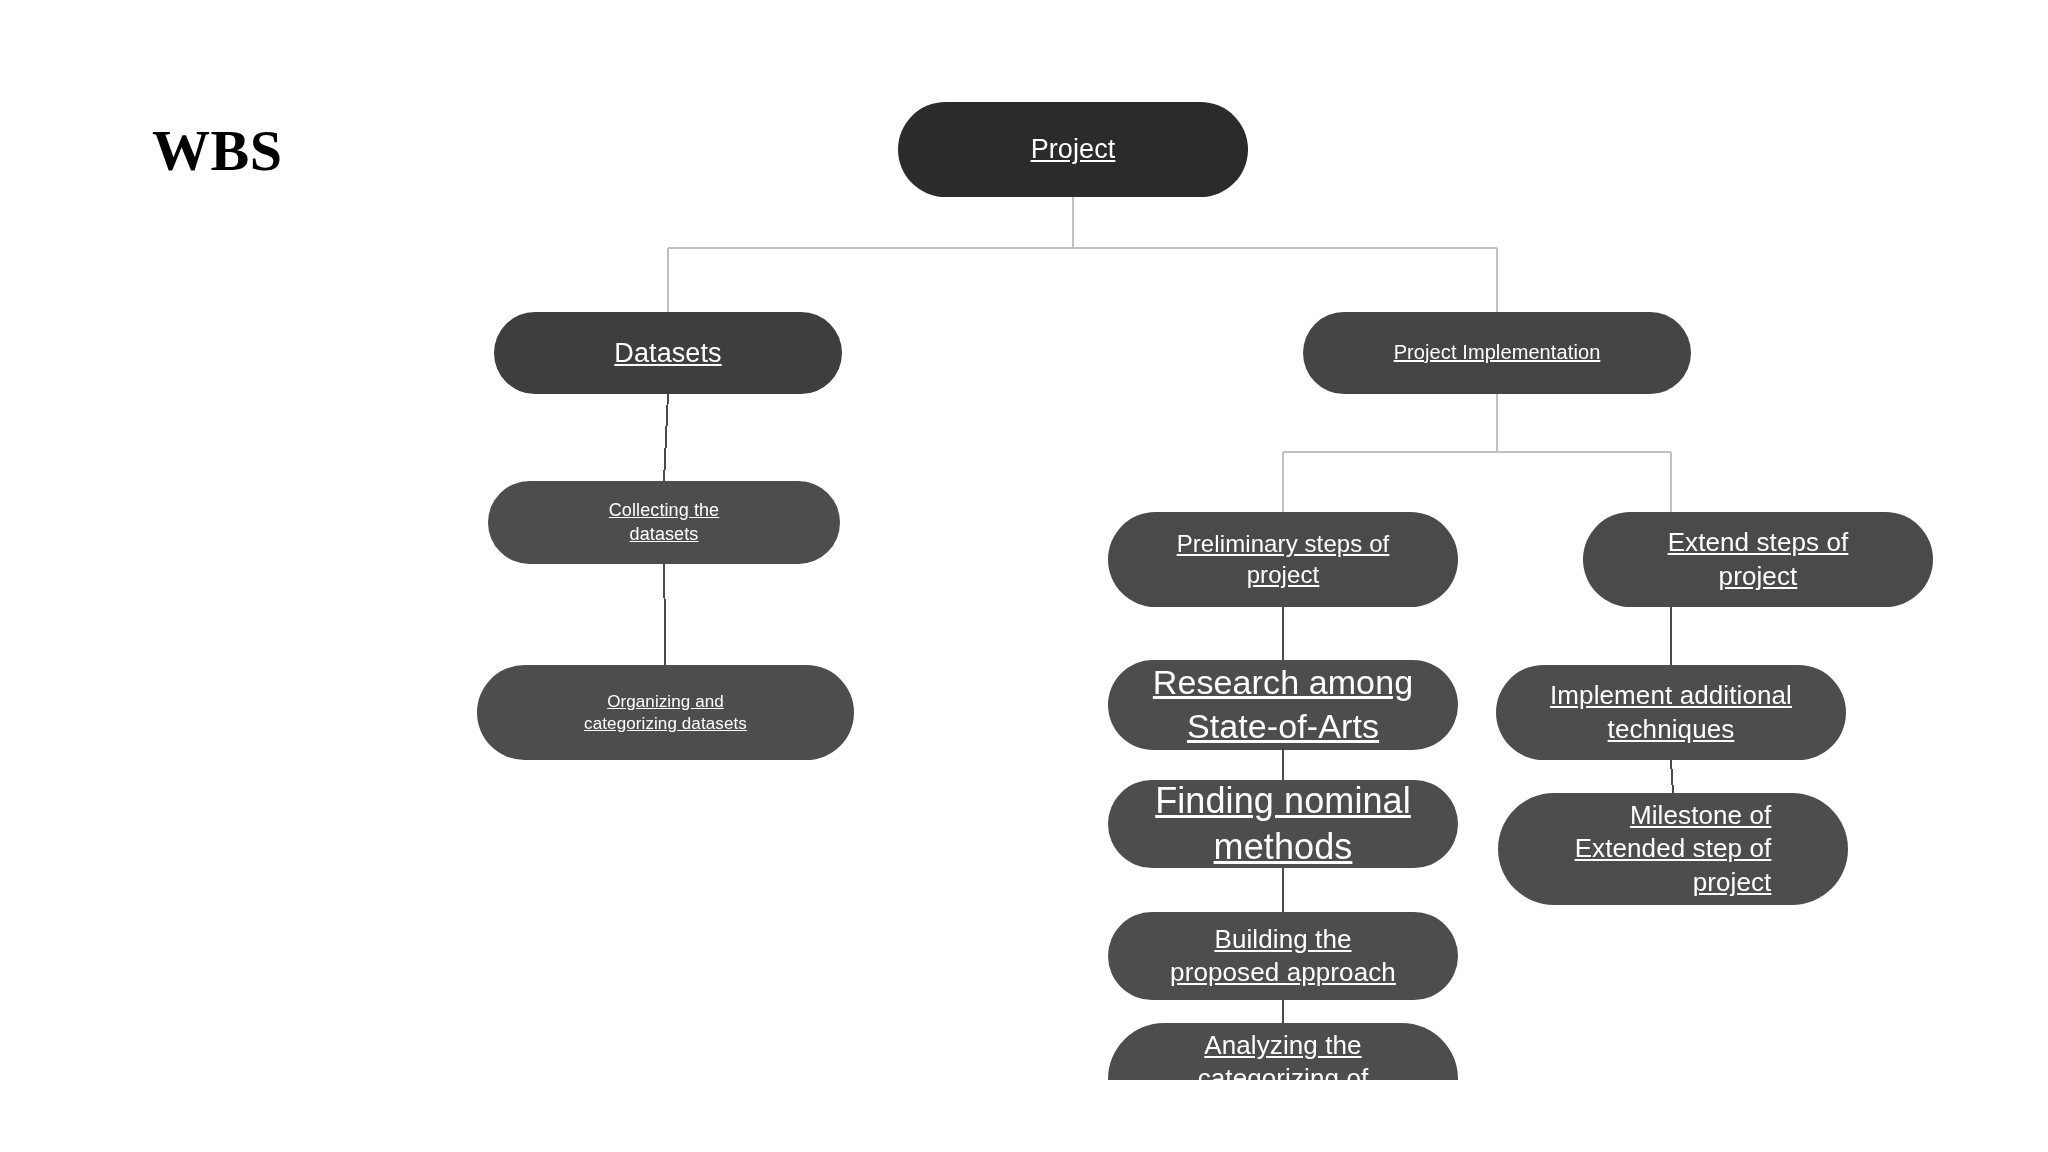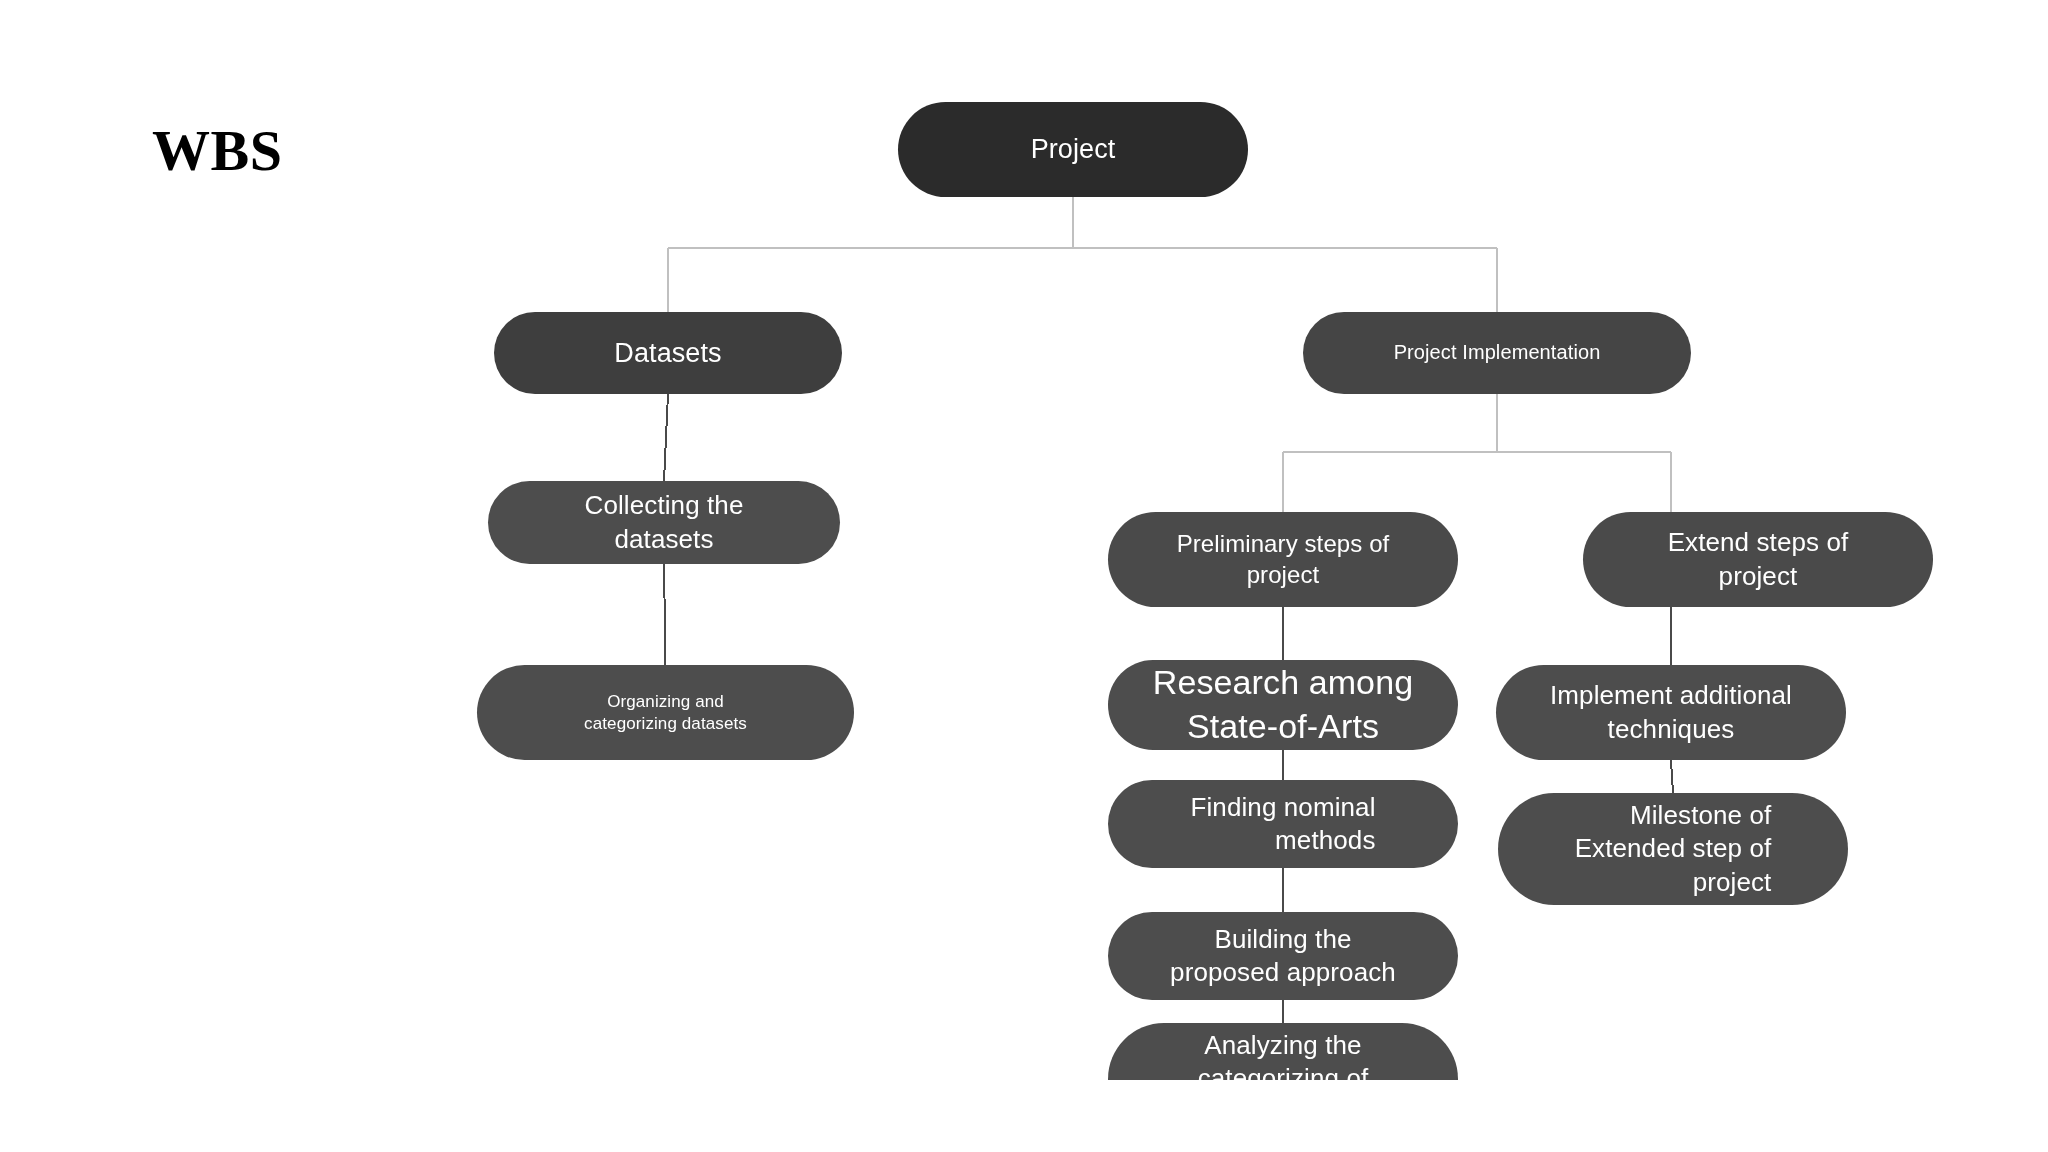--- a/index.html
+++ b/index.html
@@ -42,20 +42,21 @@
     align-items: center;
     justify-content: center;
     text-align: center;
     color: #ffffff;
     box-sizing: border-box;
     border-radius: 999px;
     padding: 17px 18px;
     line-height: 1.28;
     letter-spacing: 0.1px;
     z-index: 2;
+    text-decoration: underline;
   }
   .node-label {
     display: block;
     white-space: pre-line;
   }
 </style>
 </head>
 <body>
 
 <div id="canvas">
@@ -88,37 +89,37 @@
   <div id="node-layer">
       <div class="node" style="left: 898px; top: 102px; width: 350px; height: 95px; background: rgb(43, 43, 43); font-size: 27px;">
         <span class="node-label">Project</span>
       </div>
       <div class="node" style="left: 494px; top: 312px; width: 348px; height: 82px; background: rgb(62, 62, 62); font-size: 27px;">
         <span class="node-label">Datasets</span>
       </div>
       <div class="node" style="left: 1303px; top: 312px; width: 388px; height: 82px; background: rgb(69, 69, 69); font-size: 20px;">
         <span class="node-label">Project Implementation</span>
       </div>
-      <div class="node" style="left: 488px; top: 481px; width: 352px; height: 83px; background: rgb(77, 77, 77); font-size: 26px;">
+      <div class="node" style="left: 488px; top: 481px; width: 352px; height: 83px; background: rgb(77, 77, 77); font-size: 18px;">
         <span class="node-label">Collecting the
 datasets</span>
       </div>
       <div class="node" style="left: 477px; top: 665px; width: 377px; height: 95px; background: rgb(77, 77, 77); font-size: 17px;">
         <span class="node-label">Organizing and
 categorizing datasets</span>
       </div>
       <div class="node" style="left: 1108px; top: 512px; width: 350px; height: 95px; background: rgb(74, 74, 74); font-size: 24px;">
         <span class="node-label">Preliminary steps of
 project</span>
       </div>
       <div class="node" style="left: 1108px; top: 660px; width: 350px; height: 90px; background: rgb(77, 77, 77); font-size: 34px;">
         <span class="node-label">Research among
 State-of-Arts</span>
       </div>
-      <div class="node" style="left: 1108px; top: 780px; width: 350px; height: 88px; background: rgb(77, 77, 77); font-size: 26px; text-align: right;">
+      <div class="node" style="left: 1108px; top: 780px; width: 350px; height: 88px; background: rgb(77, 77, 77); font-size: 36px;">
         <span class="node-label">Finding nominal
 methods</span>
       </div>
       <div class="node" style="left: 1108px; top: 912px; width: 350px; height: 88px; background: rgb(77, 77, 77); font-size: 26px;">
         <span class="node-label">Building the
 proposed approach</span>
       </div>
       <div class="node" style="left: 1108px; top: 1023px; width: 350px; height: 112px; background: rgb(77, 77, 77); font-size: 26px;">
         <span class="node-label">Analyzing the
 categorizing of

